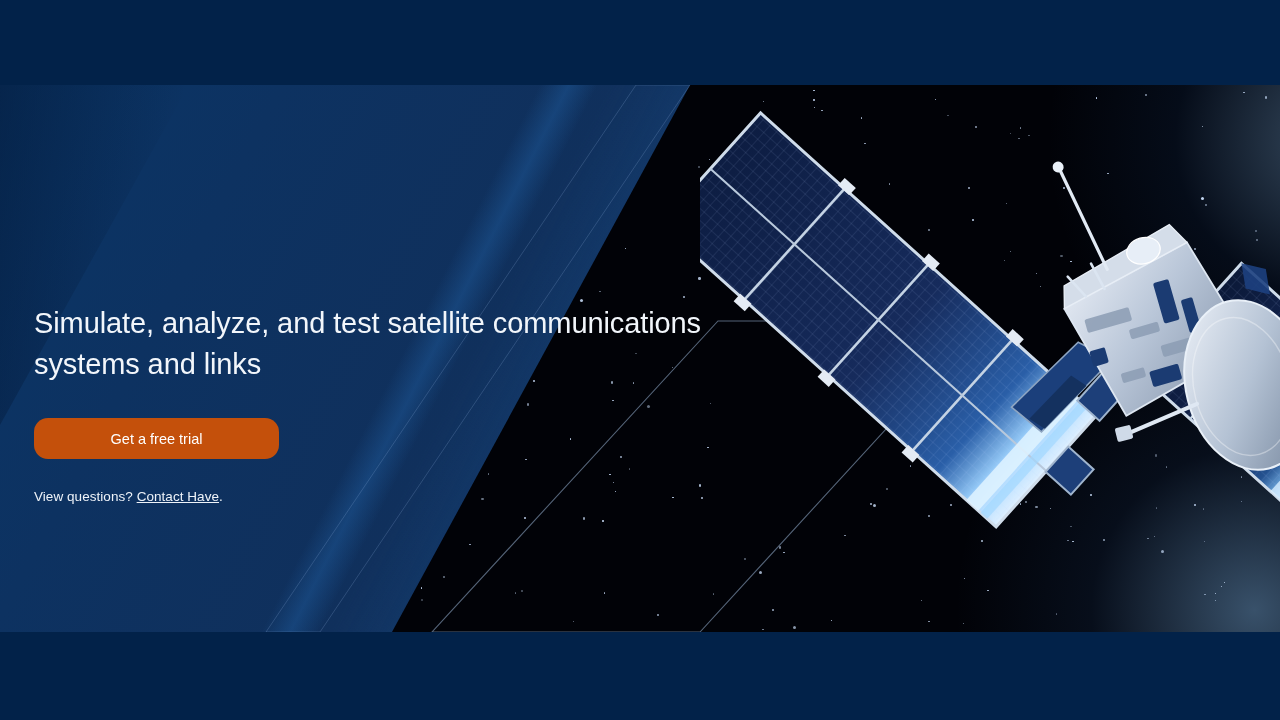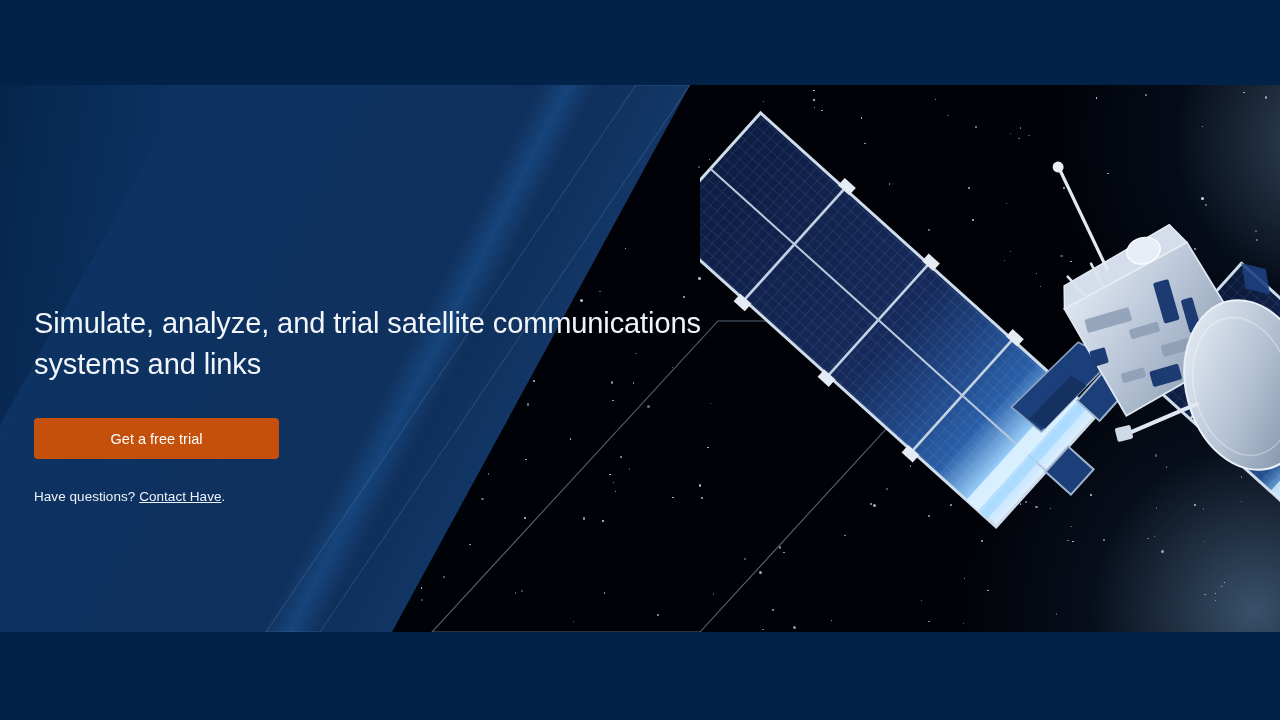--- a/index.html
+++ b/index.html
@@ -179,21 +179,21 @@
     gap: 33px;
   }
   .btn {
     box-sizing: border-box;
     height: 41px;
     display: inline-flex;
     align-items: center;
     justify-content: center;
     font-size: 14.5px;
     cursor: pointer;
-    border-radius: 4px;
+    border-radius: 14px;
     text-decoration: none;
     white-space: nowrap;
   }
   .btn-primary {
     width: 245px;
     background: #c4500b;
     color: #ffffff;
     border: none;
   }
   .btn-secondary {
@@ -587,28 +587,28 @@
         </g>
         <rect x="-140" y="10" width="16" height="14" rx="2" fill="#cfdae8"></rect>
       </g>
 
       <g transform="translate(300 300) rotate(42) translate(-300 -300)">
         <path d="M398 48 L420 36 L440 52 L418 64 Z" fill="#1d4080" opacity=".9"></path>
       </g>
     </svg>
 
     <div class="content">
-      <p class="subhead">Simulate, analyze, and trial satellite communications systems and links</p>
+      <p class="subhead">Simulate, analyze, and test satellite communications systems and links</p>
 
       <div class="btn-row">
         <a class="btn btn-primary" href="#">Get a free trial</a>
       </div>
 
       <div class="questions">
-        <span>Have questions? </span><a href="#">Contact Have</a><span>.</span>
+        <span>View questions? </span><a href="#">Contact Have</a><span>.</span>
       </div>
     </div>
 
   </div>
 
   <div class="bottom-strip"></div>
 
 </div>
 
 </body></html>

